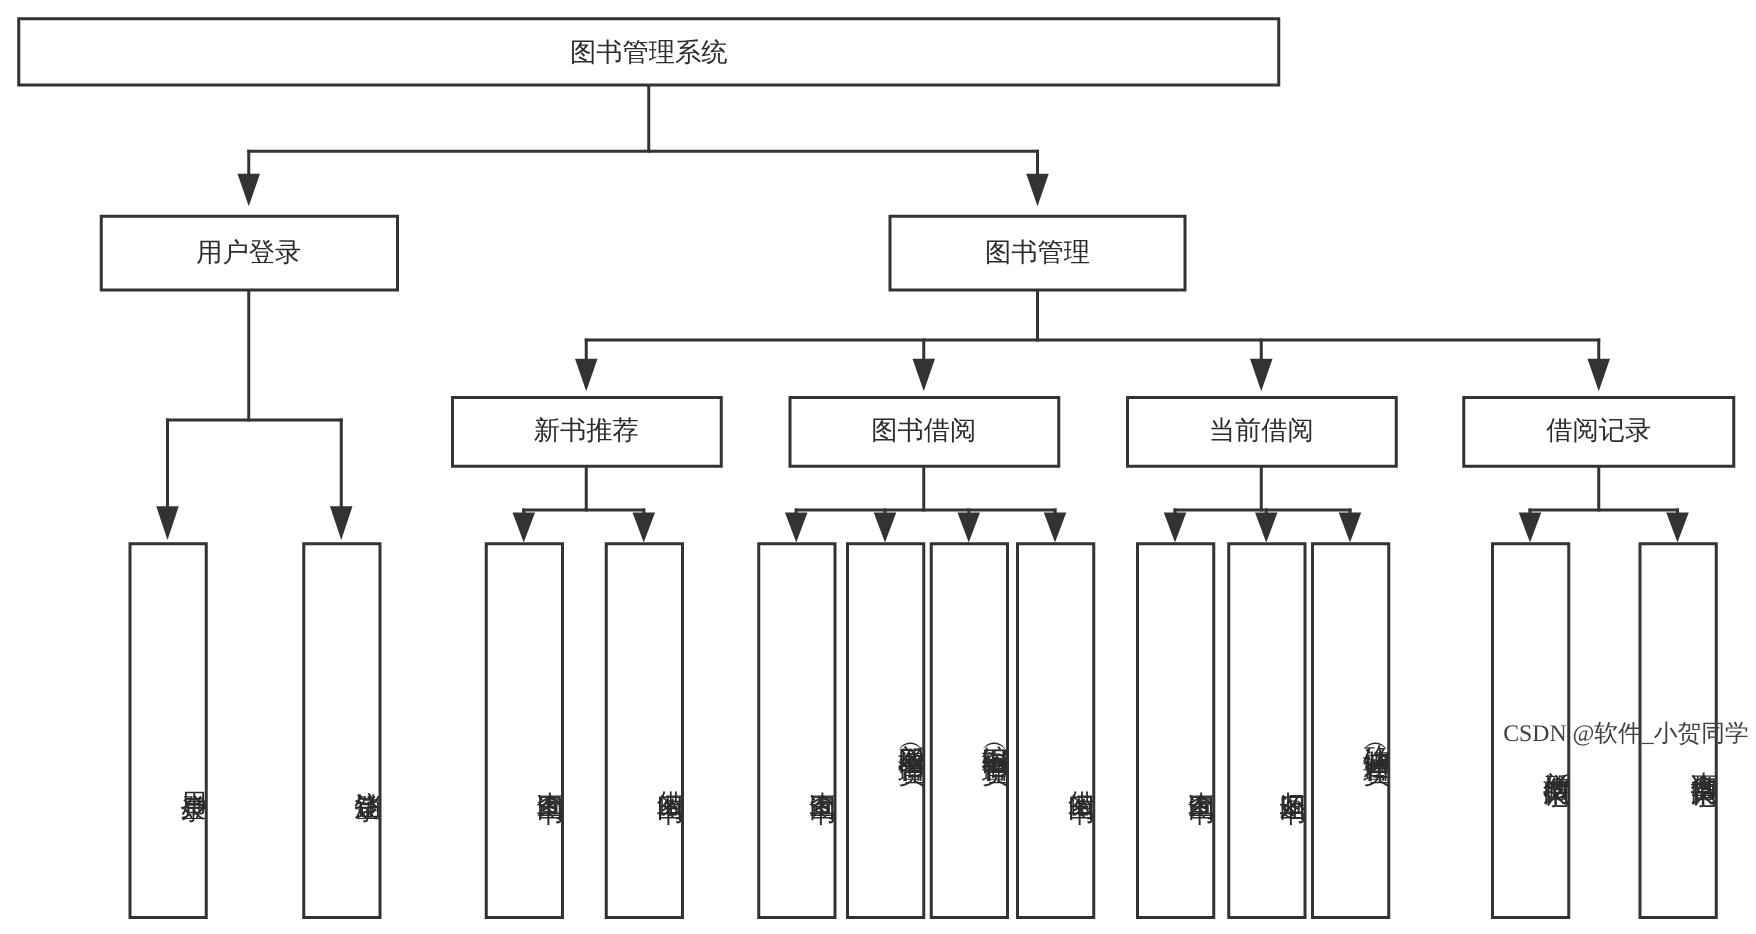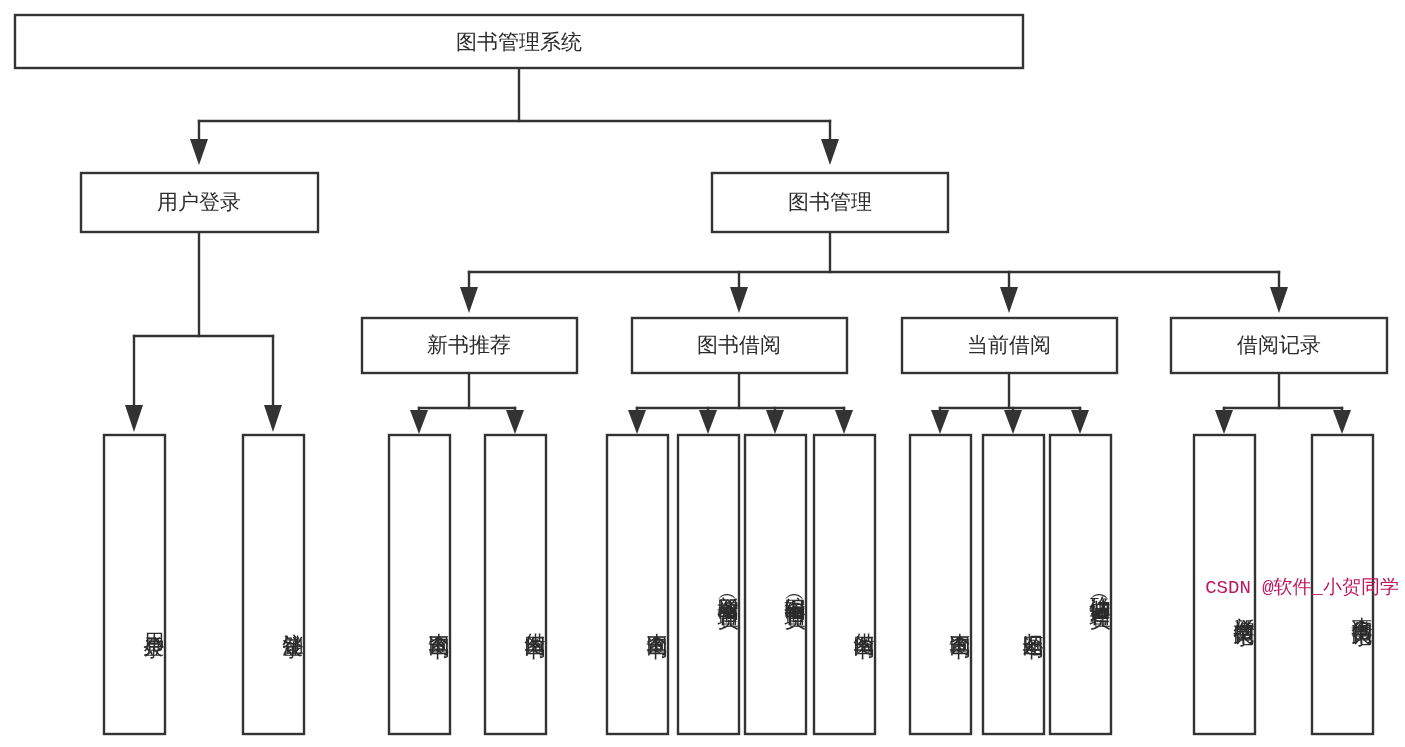--- a/index.html
+++ b/index.html
@@ -60,23 +60,23 @@
     display: flex;
     align-items: flex-start;
     justify-content: center;
     white-space: nowrap;
     user-select: none;
   }
   .watermark {
     position: absolute;
     right: 6px;
     bottom: 4px;
-    font-family: Liberation Mono, monospace;
+    font-family: Liberation Serif, serif;
     font-size: 19px;
-    color: #be185d;
+    color: #404040;
     white-space: nowrap;
     user-select: none;
     margin-top: 14px;
   }
 </style>
 </head>
 <body>
 
 <div id="diagram-root">
 

